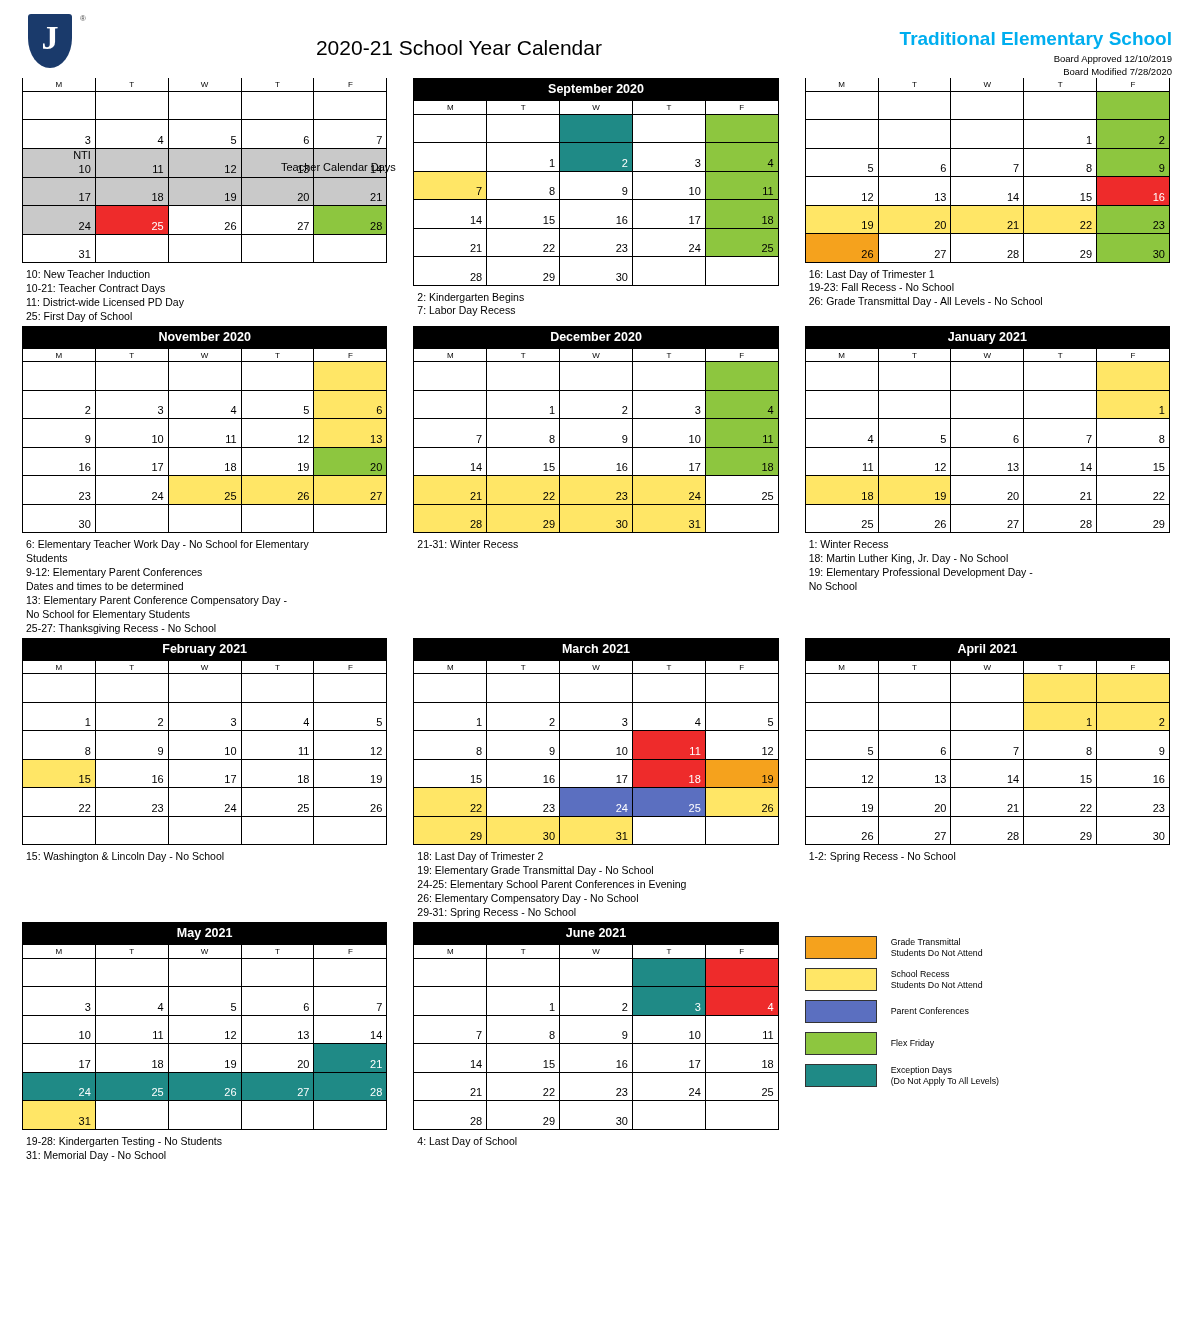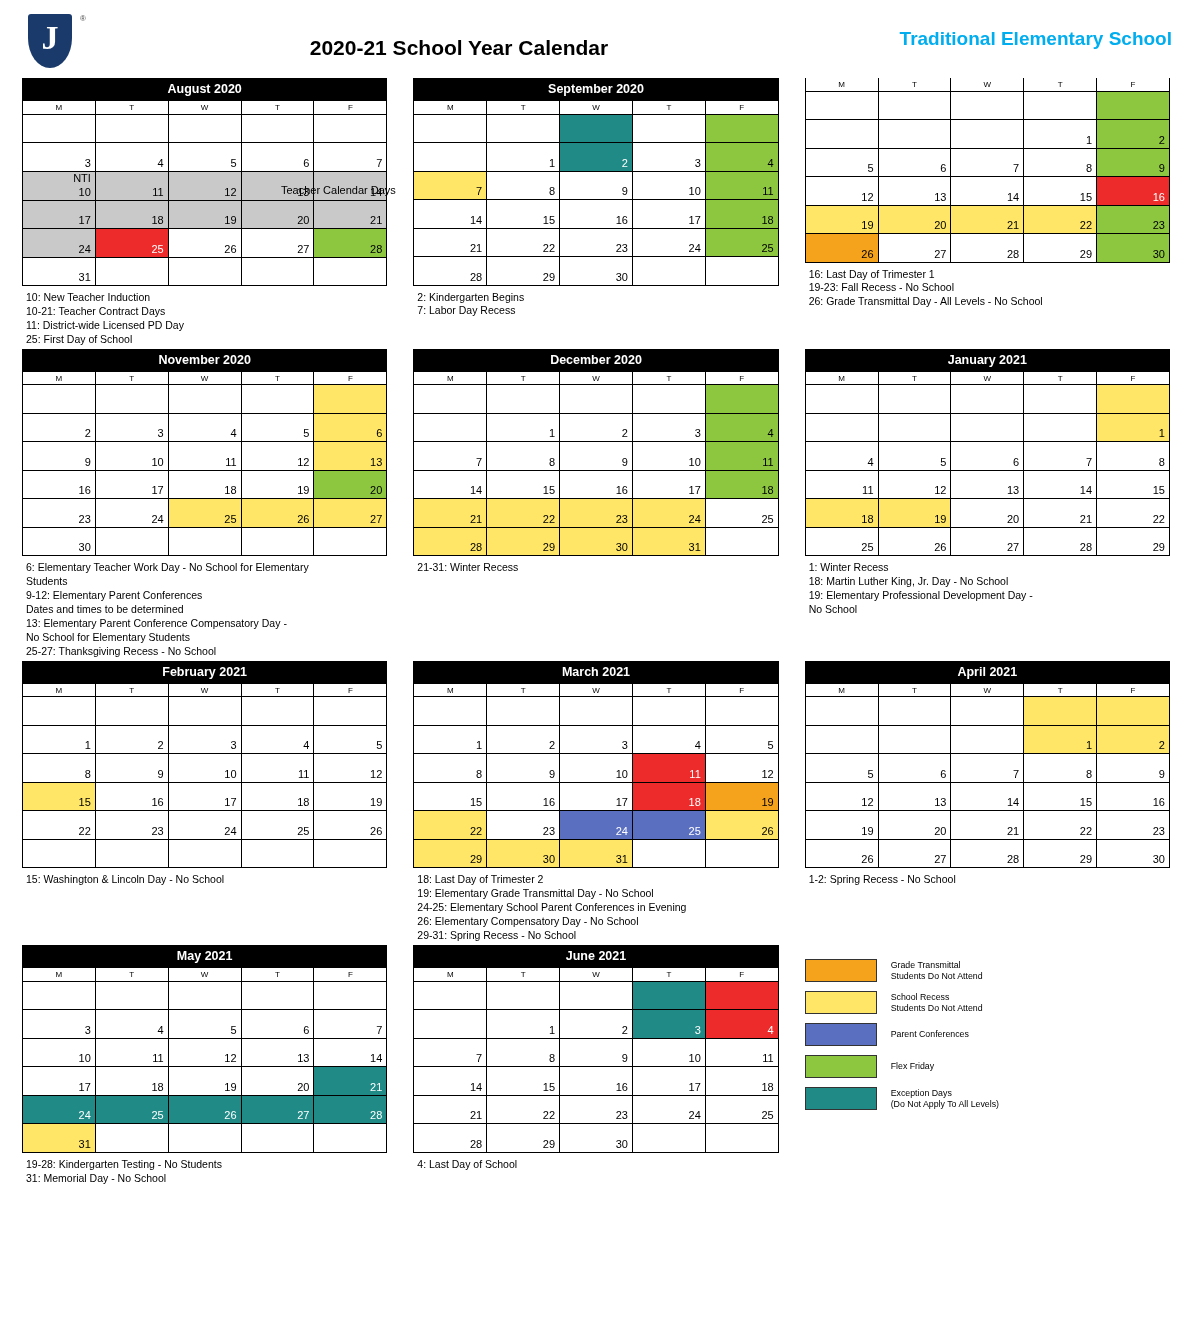--- a/index.html
+++ b/index.html
@@ -34,21 +34,21 @@
     position:relative;
   }
   .shield span {
     position:absolute; inset:0; display:flex; align-items:center; justify-content:center;
     color:#fff; font-size:34px; font-weight:bold; font-family:"Liberation Serif", serif;
     padding-bottom:6px;
   }
   .reg { font-size:8px; vertical-align:top; color:#4a4a4a; }
   .title-center {
     flex:1; text-align:center; padding-top:22px;
-    font-size:21px; font-weight:bold;
+    font-size:21px; font-weight:normal;
   }
   .title-right { text-align:right; padding-top:14px; min-width:340px; }
   .school-name { color:#00aeef; font-size:19px; font-weight:bold; }
   .approved { font-size:9.5px; margin-top:3px; }
   .approved div { line-height:1.35; }
 
   
   .sheet { padding:0 22px; }
   .row {
     display:flex; gap:26px;
@@ -98,27 +98,30 @@
 <div class="header">
   <div class="logo">
     <div class="shield">
       <span>J</span>
     </div>
     <div class="reg">®</div>
   </div>
   <div class="title-center">2020-21 School Year Calendar</div>
   <div class="title-right">
     <div class="school-name">Traditional Elementary School</div>
+    <div class="approved">
+      <div>Board Approved 12/10/2019</div>
+      <div>Board Modified 7/28/2020</div>
+    </div>
   </div>
 </div>
 
 <div class="sheet" id="sheet">
     <div class="row">
       <div class="col">
-        <div class="month-title">August 2020</div>
         <table class="cal">
           <thead>
             <tr>
               <th>M</th>
               <th>T</th>
               <th>W</th>
               <th>T</th>
               <th>F</th>
             </tr>
           </thead>

